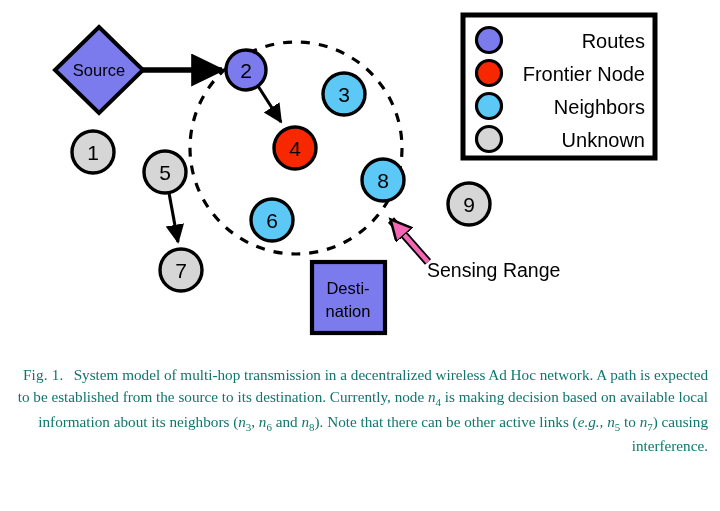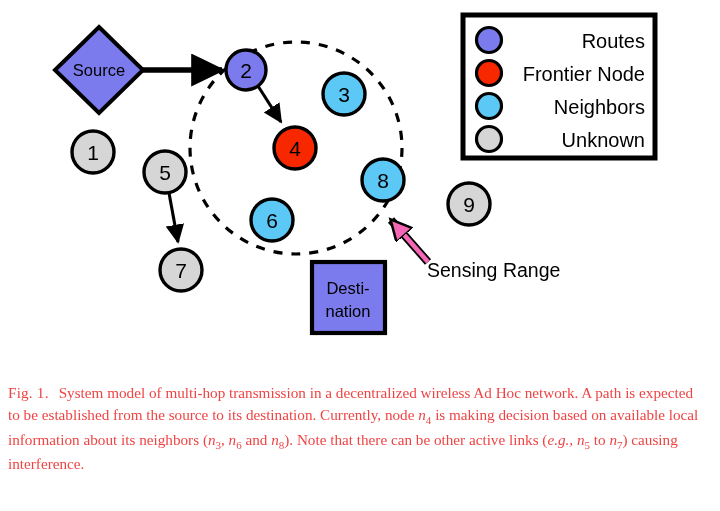--- a/index.html
+++ b/index.html
@@ -22,27 +22,27 @@
     height: 360px;
   }
   #figure-svg {
     position: absolute;
     left: 0;
     top: 0;
   }
   .caption {
     position: absolute;
     left: 8px;
-    top: 382px;
+    top: 364px;
     width: 700px;
     font-family: "Liberation Serif", serif;
     font-size: 15.2px;
     line-height: 1.44;
-    color: #ef4444;
-    text-align: left;
+    color: #0f766e;
+    text-align: right;
   }
   .caption .lead {
     letter-spacing: 0.2px;
   }
   .caption .gap {
     display: inline-block;
     width: 10px;
   }
   .nsub {
     font-style: italic;

